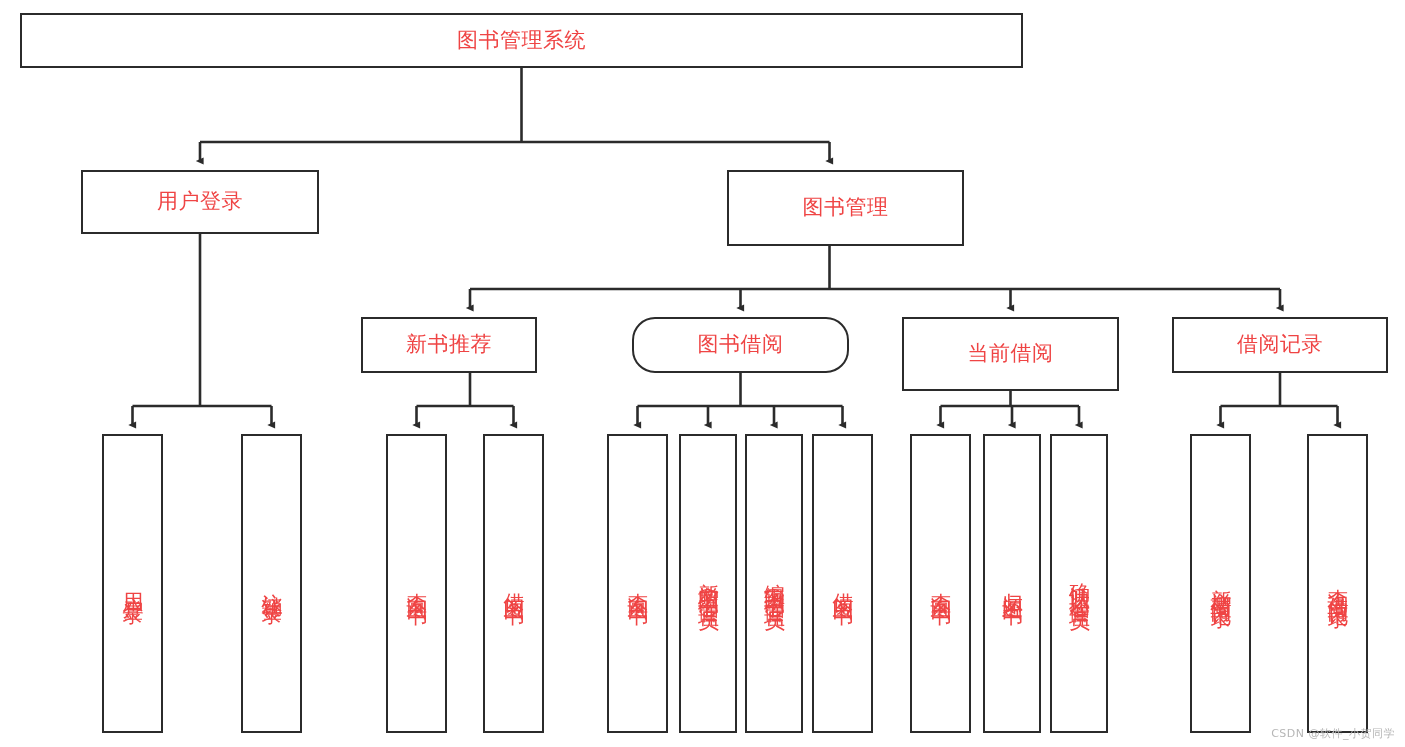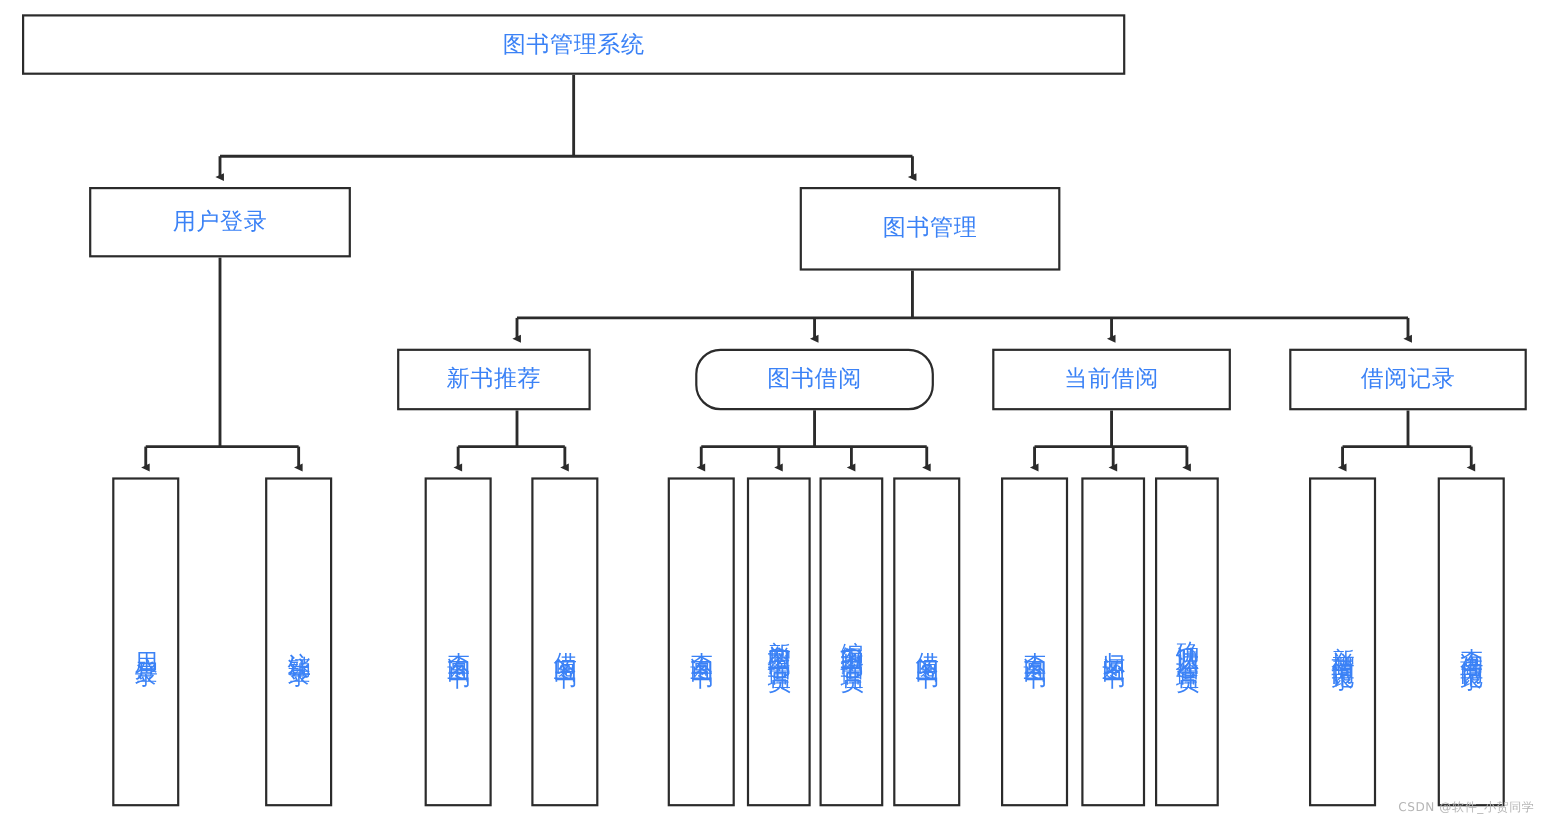--- a/index.html
+++ b/index.html
@@ -28,21 +28,21 @@
     position: absolute;
     box-sizing: border-box;
     background: #ffffff;
     border: 2px solid #2b2b2b;
     display: flex;
     align-items: center;
     justify-content: center;
     overflow: hidden;
   }
   .node .label {
-    color: #3b82f6;
+    color: #ef4444;
     text-align: right;
     line-height: 1.12;
     white-space: pre;
   }
   .node.horiz .label {
     writing-mode: horizontal-tb;
     font-size: 21px;
     letter-spacing: 0.5px;
   }
   .node.vert {
@@ -121,21 +121,21 @@
       </div>
       <div class="node horiz" style="left: 727px; top: 170px; width: 237px; height: 76px;">
         <span class="label">图书管理</span>
       </div>
       <div class="node horiz" style="left: 361px; top: 317px; width: 176px; height: 56px;">
         <span class="label">新书推荐</span>
       </div>
       <div class="node horiz" style="left: 632px; top: 317px; width: 217px; height: 56px; border-radius: 23px;">
         <span class="label">图书借阅</span>
       </div>
-      <div class="node horiz" style="left: 902px; top: 317px; width: 217px; height: 56px;">
+      <div class="node horiz" style="left: 902px; top: 317px; width: 217px; height: 74px;">
         <span class="label">当前借阅</span>
       </div>
       <div class="node horiz" style="left: 1172px; top: 317px; width: 216px; height: 56px;">
         <span class="label">借阅记录</span>
       </div>
       <div class="node vert" style="left: 102px; top: 434px; width: 61px; height: 299px;">
         <span class="label">用户登录</span>
       </div>
       <div class="node vert" style="left: 241px; top: 434px; width: 61px; height: 299px;">
         <span class="label">注销登录</span>

